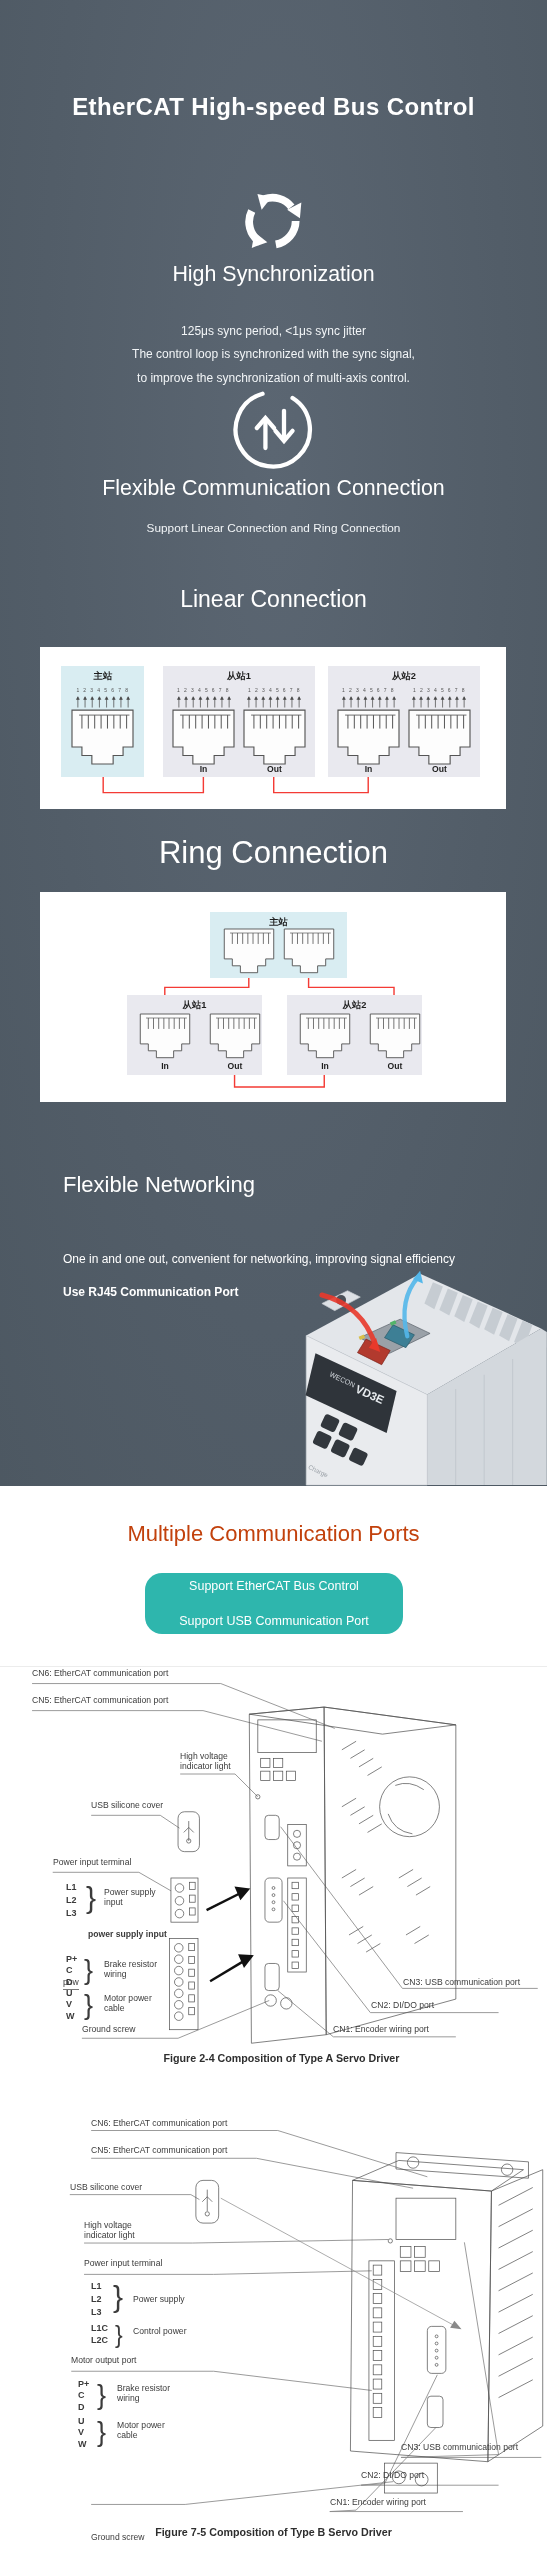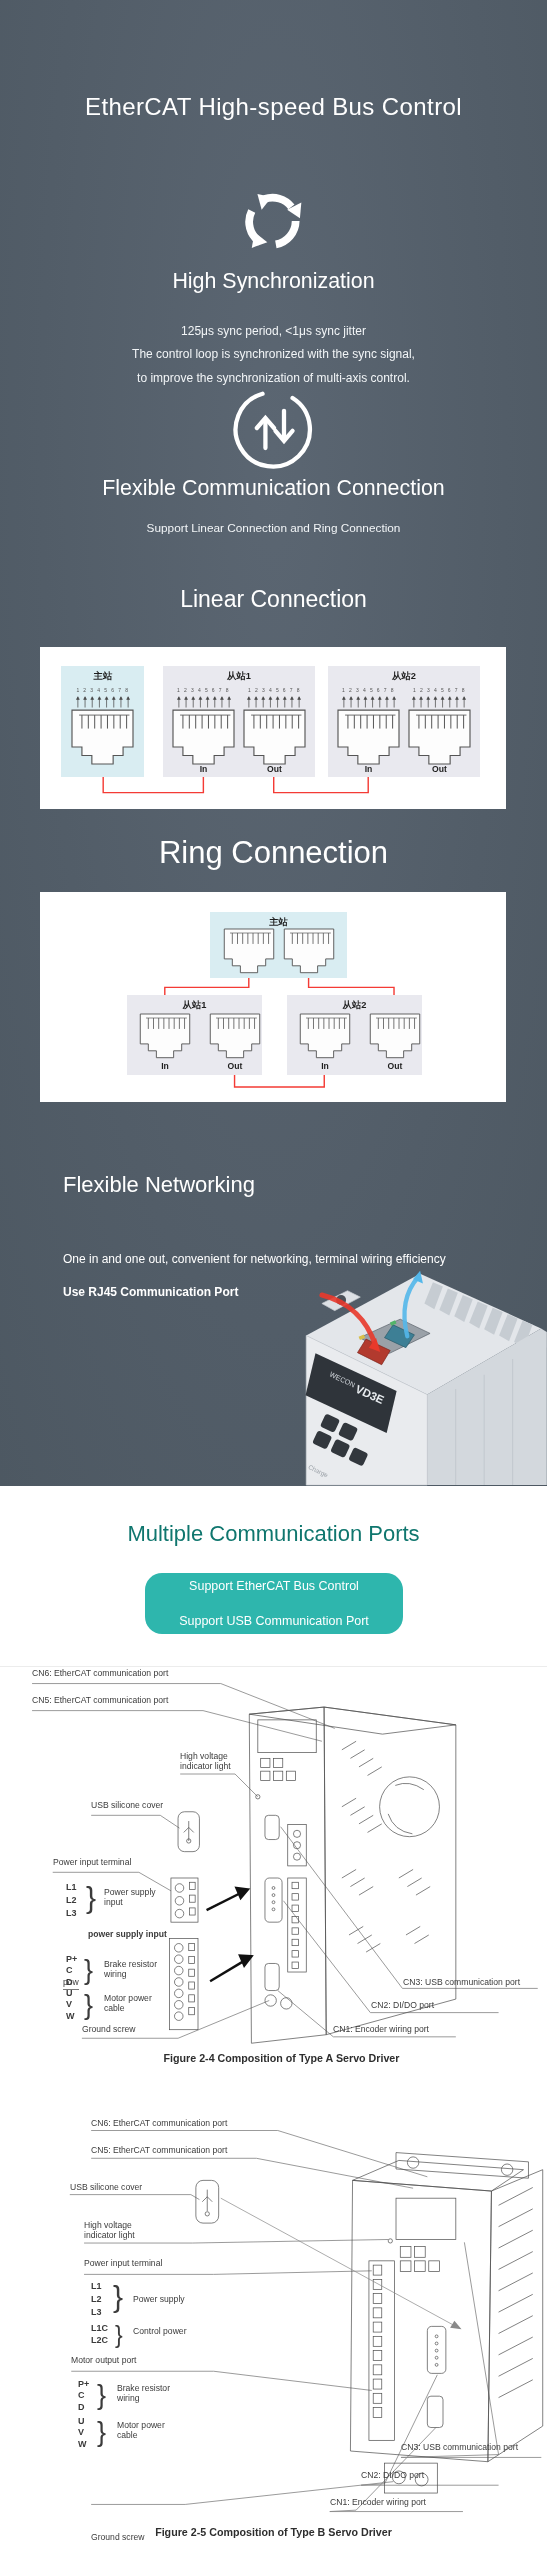--- a/index.html
+++ b/index.html
@@ -2,36 +2,36 @@
 <html style="font-size:11.4px"><head>
 <meta charset="utf-8">
 <style>
   html,body{margin:0;padding:0;background:#ffffff;}
   #page{position:relative;width:547px;height:2576px;overflow:hidden;
         font-family:"Liberation Sans",sans-serif;background:#ffffff;}
   .abs{position:absolute;}
   
   #dark{position:absolute;left:0;top:0;width:547px;height:1486px;
         background:radial-gradient(ellipse at 50% 30%, #5b6672 0%, #525d68 60%, #4d5862 100%);}
-  .w-h1{color:#fff;font-size:24px;font-weight:400;letter-spacing:0.4px;text-align:center;left:0;right:0;}
+  .w-h1{color:#fff;font-size:24px;font-weight:700;letter-spacing:0.4px;text-align:center;left:0;right:0;}
   .w-h2{color:#fff;font-size:21.4px;font-weight:400;text-align:center;left:0;right:0;}
   .w-p{color:#f2f5f7;font-size:12px;font-weight:300;text-align:center;left:0;right:0;line-height:23.5px;}
   .w-left{color:#fff;text-align:left;}
   
   .panel{background:#ffffff;position:absolute;}
   .stationbox{position:absolute;}
   .master-bg{background:#d9edf2;}
   .slave-bg{background:#e9e9ef;}
   .st-label{position:absolute;top:4.3px;left:0;right:0;text-align:center;
             font-size:9.3px;font-weight:bold;color:#1e1e1e;}
   .pins-row{position:absolute;text-align:center;font-size:5px;color:#555;letter-spacing:1.4px;white-space:nowrap;}
   .io-label{position:absolute;font-size:8.6px;font-weight:bold;color:#1e1e1e;text-align:center;}
   .jack{position:absolute;}
   
-  .d-h1{color:#0f766e;font-size:22px;font-weight:400;text-align:center;left:0;right:0;}
+  .d-h1{color:#c2410c;font-size:22px;font-weight:400;text-align:center;left:0;right:0;}
   #teal-btn{position:absolute;left:145px;top:1573px;width:258px;height:61px;border-radius:17px;
             background:#2eb6ad;border:none;cursor:pointer;display:flex;flex-direction:column;
             justify-content:center;gap:20px;}
   #teal-btn span{color:#fff;font-size:12.5px;font-weight:400;text-align:center;line-height:14.3px;}
   .fig-rule{position:absolute;left:0;width:547px;height:0.7px;background:#ececec;}
   .lbl{position:absolute;font-size:8.6px;color:#3b3b3b;line-height:9.6px;white-space:nowrap;}
   .lbl.wrap{white-space:normal;}
   .grp{position:absolute;font-size:9px;color:#3b3b3b;line-height:13px;font-weight:bold;}
   .grp div{height:13px;}
   .brace{position:absolute;font-size:30px;font-weight:300;color:#3b3b3b;line-height:30px;}
@@ -93,21 +93,21 @@
       <g stroke="#ffffff" stroke-width="11" fill="none">
         <path d="M30,78 A34,34 0 0 1 18,34"></path>
         <path d="M36,17 A34,34 0 0 1 74,28"></path>
         <path d="M80,48 A34,34 0 0 1 52,81"></path>
       </g>
       <path d="M26,10 L46,14 L32,32 Z" fill="#ffffff"></path>
       <path d="M88,22 L86,44 L68,32 Z" fill="#ffffff"></path>
       <path d="M18,86 L22,64 L40,78 Z" fill="#ffffff"></path>
     </svg>
 
-    <div class="abs w-h2" style="top:269px;">High Synchronization</div>
+    <div class="abs w-h2" style="top:262px;">High Synchronization</div>
 
     <div class="abs w-p" style="top:320px;">125μs sync period, &lt;1μs sync jitter</div>
     <div class="abs w-p" style="top:343px;">The control loop is synchronized with the sync signal,</div>
     <div class="abs w-p" style="top:367px;">to improve the synchronization of multi-axis control.</div>
 
     <svg class="abs" style="left:234px;top:388px;" width="80" height="80" viewBox="0 0 112 112">
       <path d="M40,8 A52,52 0 1 0 82,14" fill="none" stroke="#ffffff" stroke-width="6" stroke-linecap="round"></path>
       <g stroke="#ffffff" stroke-width="6" stroke-linecap="round" fill="none">
         <line x1="44" y1="84" x2="44" y2="44"></line>
         <path d="M32,56 L44,42 L56,56"></path>
@@ -219,21 +219,21 @@
         <svg style="left:83px;top:18.5px;" width="50" height="46" viewBox="0 0 86 80" class="jack">
             <use href="#rj45"></use>
           </svg>
         <div class="io-label" style="left:13px;top:66px;width:50px;">In</div>
         <div class="io-label" style="left:83px;top:66px;width:50px;">Out</div>
       </div>
     </div>
 
     <div class="abs w-left" style="left:63px;top:1172px;font-size:22px;font-weight:400;">Flexible Networking</div>
     <div class="abs w-left" style="left:63px;top:1285px;font-size:12px;font-weight:700;">Use RJ45 Communication Port</div>
-    <div class="abs w-left" style="left:63px;top:1252px;font-size:12px;font-weight:300;">One in and one out, convenient for networking, terminal wiring efficiency</div>
+    <div class="abs w-left" style="left:63px;top:1252px;font-size:12px;font-weight:300;">One in and one out, convenient for networking, improving signal efficiency</div>
 
     <svg style="left:0;top:1211px;" width="547" height="274" viewBox="0 0 768 385">
 
       <polygon points="452,130 488,112 506,121 470,140" fill="#dde1e5" stroke="#c2c8cd"></polygon>
       <circle cx="479" cy="125" r="7" fill="#4a5058"></circle>
 
       <polygon points="430,175 590,88 760,165 600,258" fill="#e3e6ea"></polygon>
 
       <g fill="#c6ccd2">
         <polygon points="608,100 622,106 610,138 596,130"></polygon>
@@ -515,16 +515,16 @@
     <div style="height:11.4px">U</div>
     <div style="height:11.4px">V</div>
     <div style="height:11.4px">W</div>
   </div>
   <div class="brace" style="left:97px;top:2417px;font-size:27px;">}</div>
   <div class="lbl wrap" style="left:117px;top:2421px;width:63px;">Motor power cable</div>
   <div class="lbl" style="left:91px;top:2533px;">Ground screw</div>
   <div class="lbl" style="left:401px;top:2443px;">CN3: USB communication port</div>
   <div class="lbl" style="left:361px;top:2471px;">CN2: DI/DO port</div>
   <div class="lbl" style="left:330px;top:2498px;">CN1: Encoder wiring port</div>
-  <div class="caption" style="top:2526px;">Figure 2-5 Composition of Type B Servo Driver</div>
+  <div class="caption" style="top:2526px;">Figure 7-5 Composition of Type B Servo Driver</div>
 
 </div>
 
 
 </body></html>

